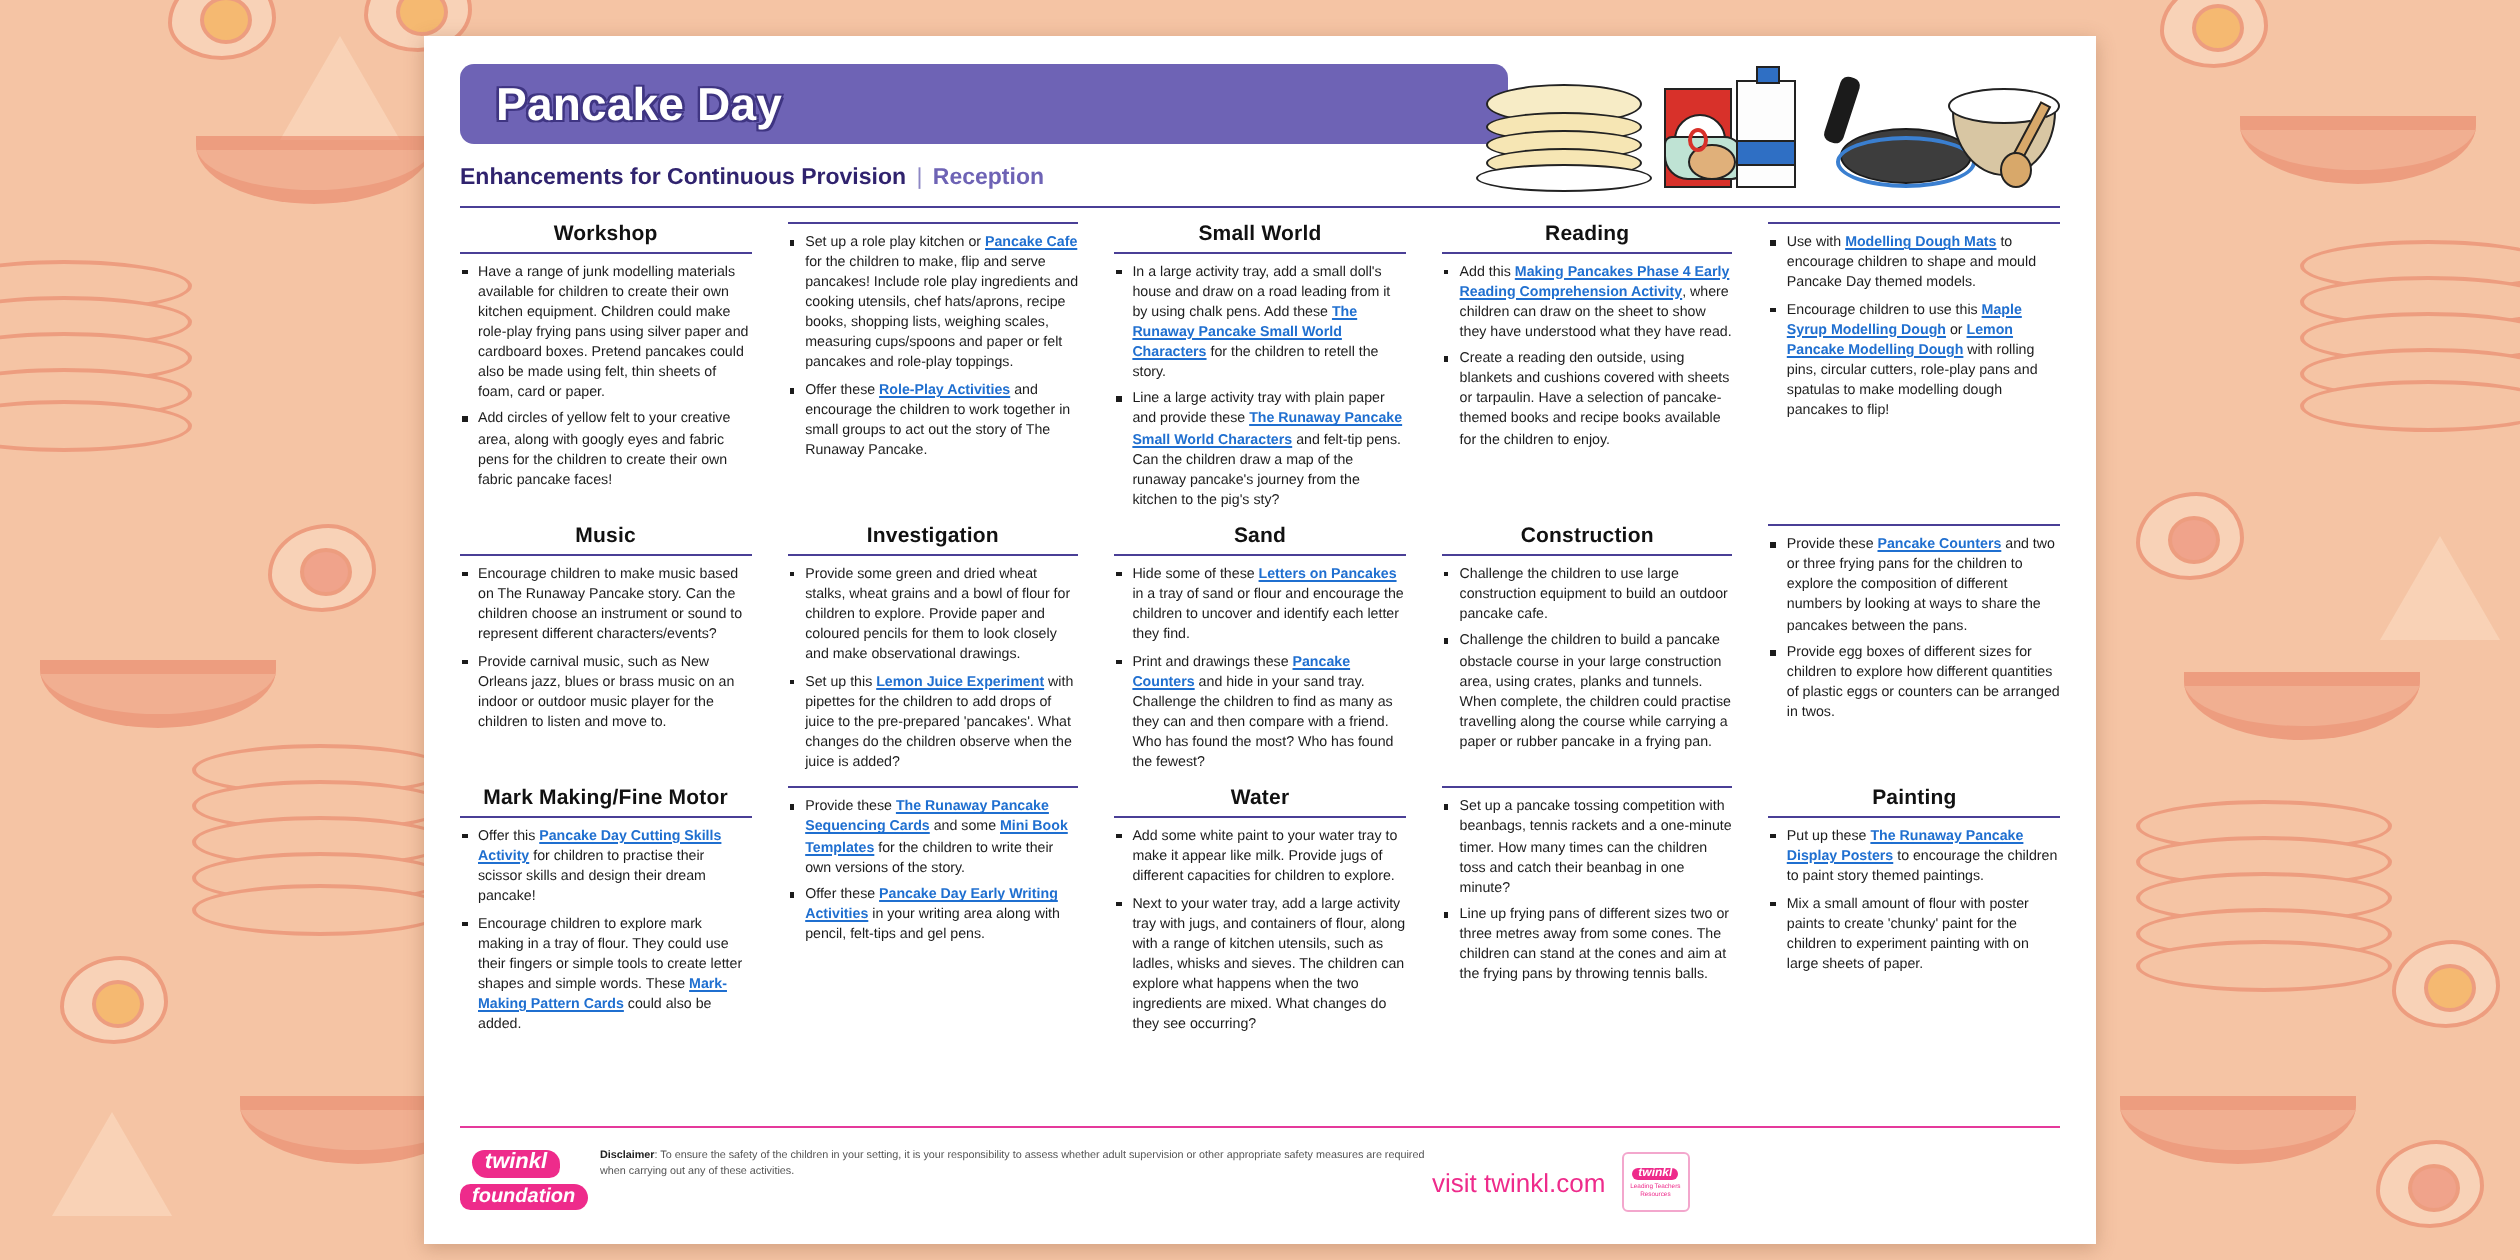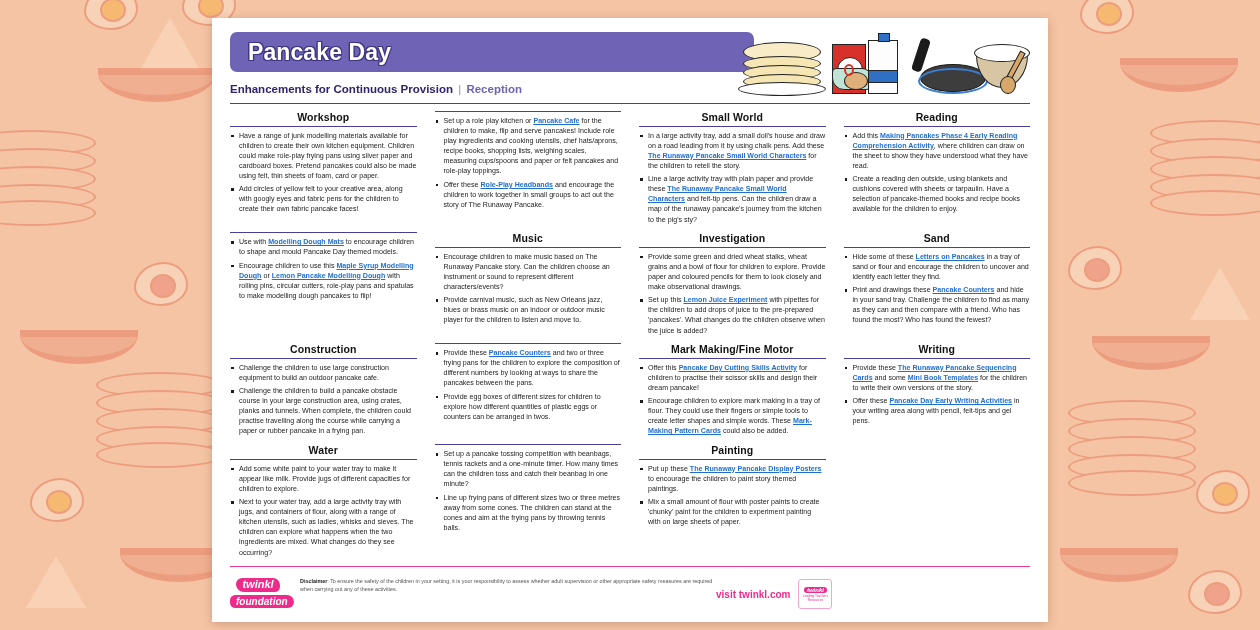--- a/index.html
+++ b/index.html
@@ -228,21 +228,21 @@
     position: absolute; left: 2px; top: 26px;
     width: 16px; height: 18px;
     background: #d8a86a; border: 1.2px solid #222;
     border-radius: 50%;
   }
 
   
   #grid {
     flex: 1 1 auto;
     display: grid;
-    grid-template-columns: 1fr 1fr 1fr 1fr;
+    grid-template-columns: 1fr 1fr 1fr 1fr 1fr;
     column-gap: 18px;
     align-content: start;
     padding-top: 4px;
   }
   .section { padding: 3px 0 1px 0; }
   .section-title {
     text-align: center;
     font-size: 10.5px;
     font-weight: bold;
     color: #111;
@@ -320,22 +320,22 @@
     max-width: 430px;
   }
   #disclaimer b { color: #222; }
   #footer-right {
     flex: 0 0 auto;
     display: flex; align-items: center;
     gap: 8px;
     padding-top: 4px;
   }
   #visit-link {
-    font-size: 10px;
-    font-weight: bold;
+    font-size: 13px;
+    font-weight: normal;
     color: #ee2b8b;
   }
   #twinkl-badge {
     width: 34px; height: 30px;
     border: 1.2px solid #f3a7cd;
     border-radius: 3px;
     display: flex; flex-direction: column;
     align-items: center; justify-content: center;
     gap: 1px;
   }
@@ -458,21 +458,21 @@
         <div class="section-rule"></div>
         <ul class="points">
           <li><span>Have a range of junk modelling materials available for children to create their own kitchen equipment. Children could make role-play frying pans using silver paper and cardboard boxes. Pretend pancakes could also be made using felt, thin sheets of foam, card or paper.</span></li>
           <li><span>Add circles of yellow felt to your creative area, along with googly eyes and fabric pens for the children to create their own fabric pancake faces!</span></li>
         </ul>
       </div>
       <div class="section">
         <div class="section-rule"></div>
         <ul class="points">
           <li><span>Set up a role play kitchen or </span><span class="lnk">Pancake Cafe</span><span> for the children to make, flip and serve pancakes! Include role play ingredients and cooking utensils, chef hats/aprons, recipe books, shopping lists, weighing scales, measuring cups/spoons and paper or felt pancakes and role-play toppings.</span></li>
-          <li><span>Offer these </span><span class="lnk">Role-Play Headbands</span><span> and encourage the children to work together in small groups to act out the story of The Runaway Pancake.</span></li>
+          <li><span>Offer these </span><span class="lnk">Role-Play Activities</span><span> and encourage the children to work together in small groups to act out the story of The Runaway Pancake.</span></li>
         </ul>
       </div>
       <div class="section">
         <div class="section-title">Small World</div>
         <div class="section-rule"></div>
         <ul class="points">
           <li><span>In a large activity tray, add a small doll's house and draw on a road leading from it by using chalk pens. Add these </span><span class="lnk">The Runaway Pancake Small World Characters</span><span> for the children to retell the story.</span></li>
           <li><span>Line a large activity tray with plain paper and provide these </span><span class="lnk">The Runaway Pancake Small World Characters</span><span> and felt-tip pens. Can the children draw a map of the runaway pancake's journey from the kitchen to the pig's sty?</span></li>
         </ul>
       </div>
@@ -532,21 +532,20 @@
       </div>
       <div class="section">
         <div class="section-title">Mark Making/Fine Motor</div>
         <div class="section-rule"></div>
         <ul class="points">
           <li><span>Offer this </span><span class="lnk">Pancake Day Cutting Skills Activity</span><span> for children to practise their scissor skills and design their dream pancake!</span></li>
           <li><span>Encourage children to explore mark making in a tray of flour. They could use their fingers or simple tools to create letter shapes and simple words. These </span><span class="lnk">Mark-Making Pattern Cards</span><span> could also be added.</span></li>
         </ul>
       </div>
       <div class="section">
-        <div class="section-title">Writing</div>
         <div class="section-rule"></div>
         <ul class="points">
           <li><span>Provide these </span><span class="lnk">The Runaway Pancake Sequencing Cards</span><span> and some </span><span class="lnk">Mini Book Templates</span><span> for the children to write their own versions of the story.</span></li>
           <li><span>Offer these </span><span class="lnk">Pancake Day Early Writing Activities</span><span> in your writing area along with pencil, felt-tips and gel pens.</span></li>
         </ul>
       </div>
       <div class="section last-row">
         <div class="section-title">Water</div>
         <div class="section-rule"></div>
         <ul class="points">

